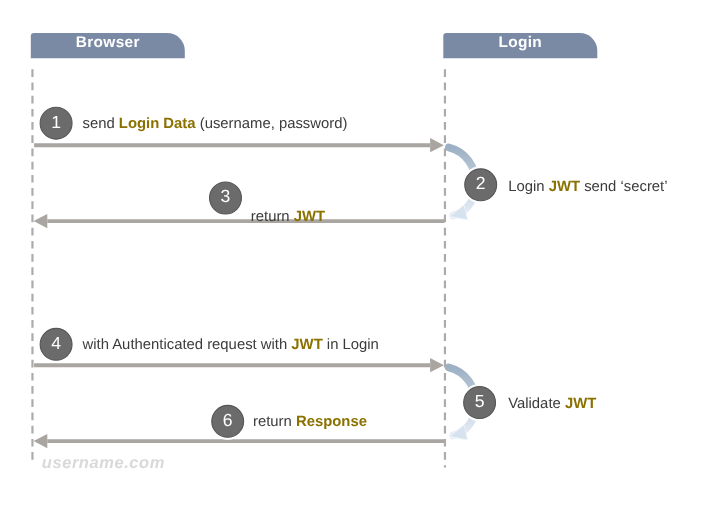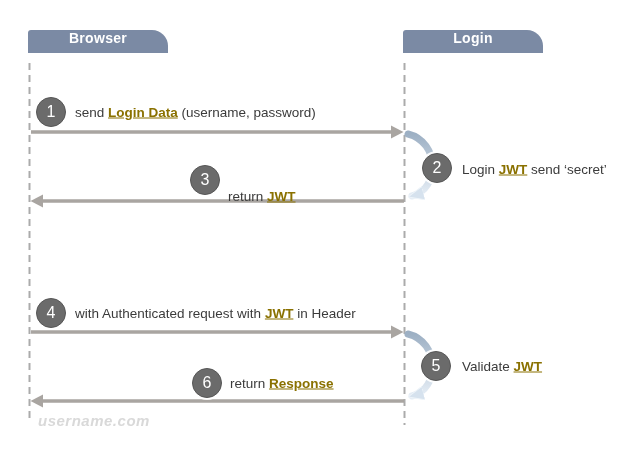--- a/index.html
+++ b/index.html
@@ -39,21 +39,21 @@
   .badge-2{left:422px;top:153px;}
   .badge-3{left:190px;top:165px;}
   .badge-4{left:36px;top:298px;}
   .badge-5{left:421px;top:351px;}
   .badge-6{left:192px;top:368px;}
   .msg-label{
     position:absolute;z-index:3;white-space:nowrap;
     transform:translateY(-50%);
     color:var(--txt);font-size:13.5px;
   }
-  .msg-label .kw{color:var(--kw);font-weight:700;text-decoration:underline;}
+  .msg-label .kw{color:var(--kw);font-weight:700;}
   .label-1{left:75px;top:112px;}
   .label-2{left:462px;top:169px;}
   .label-3{left:228px;top:196px;}
   .label-4{left:75px;top:313px;}
   .label-5{left:462px;top:366px;}
   .label-6{left:230px;top:383px;text-align:center;}
   .watermark{
     position:absolute;left:38px;top:412px;z-index:2;
     color:var(--wm);font-size:15px;font-style:italic;font-weight:600;letter-spacing:.5px;
   }
@@ -124,19 +124,19 @@
   <div class="badge badge-5">
     <span>5</span>
   </div>
   <div class="badge badge-6">
     <span>6</span>
   </div>
 
   <div class="msg-label label-1"><span>send </span><span class="kw">Login Data</span><span> (username, password)</span></div>
   <div class="msg-label label-2"><span>Login </span><span class="kw">JWT</span><span> send ‘secret’</span></div>
   <div class="msg-label label-3"><span>return </span><span class="kw">JWT</span></div>
-  <div class="msg-label label-4"><span>with Authenticated request with </span><span class="kw">JWT</span><span> in Header</span></div>
+  <div class="msg-label label-4"><span>with Authenticated request with </span><span class="kw">JWT</span><span> in Login</span></div>
   <div class="msg-label label-5"><span>Validate </span><span class="kw">JWT</span></div>
   <div class="msg-label label-6"><span>return </span><span class="kw">Response</span></div>
 
   <div class="watermark">username.com</div>
 
 </div>
 
 </body></html>

